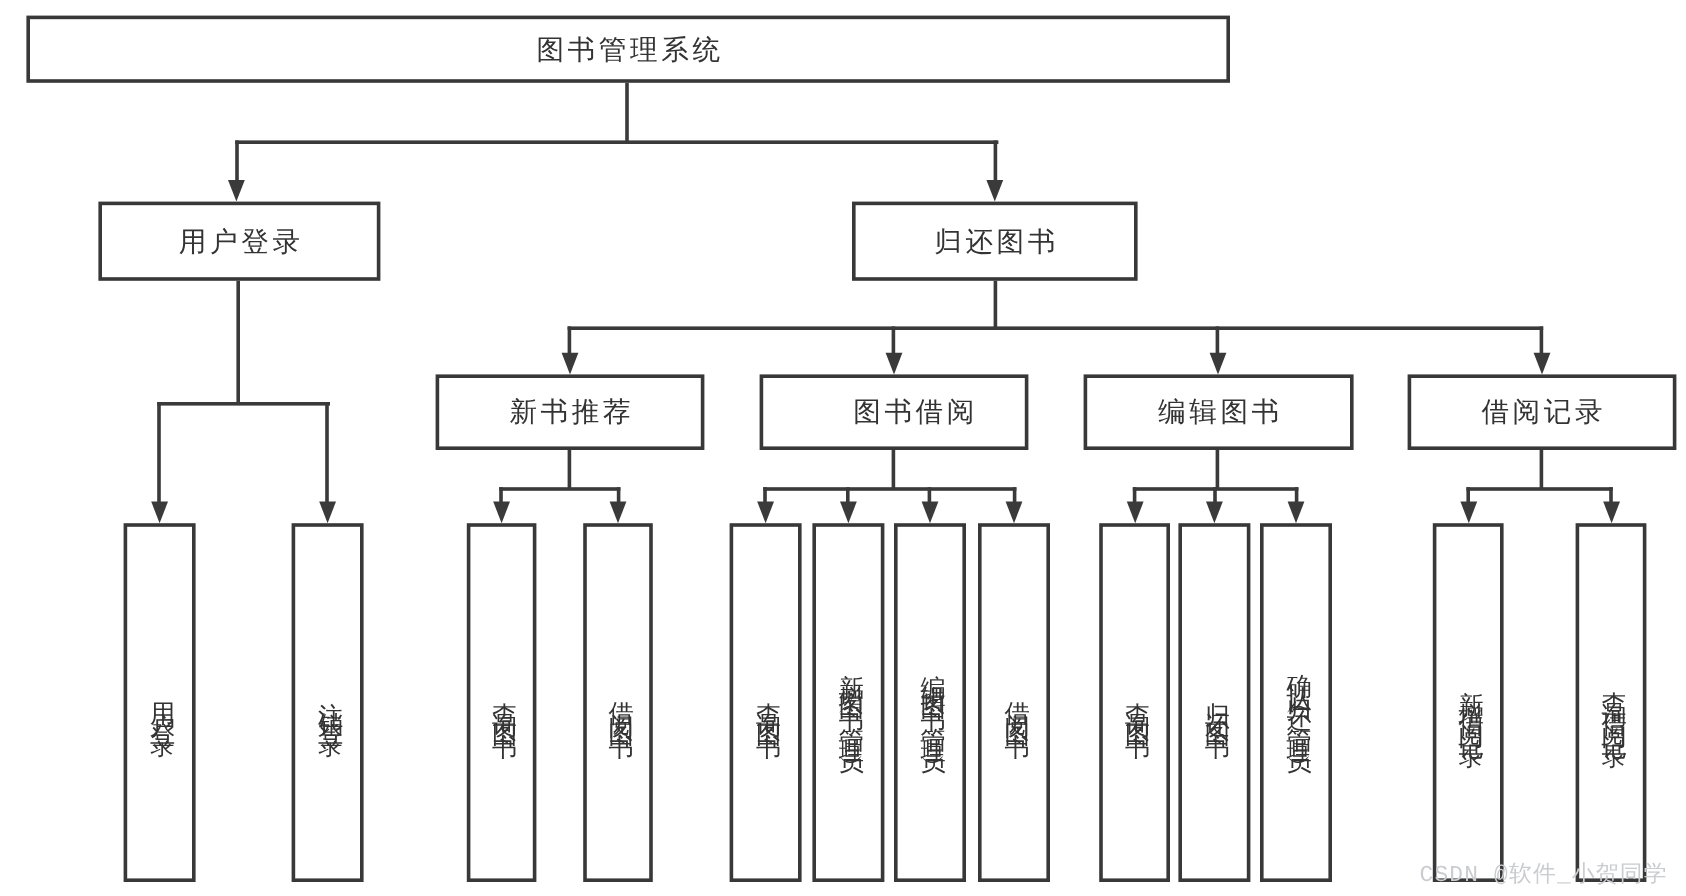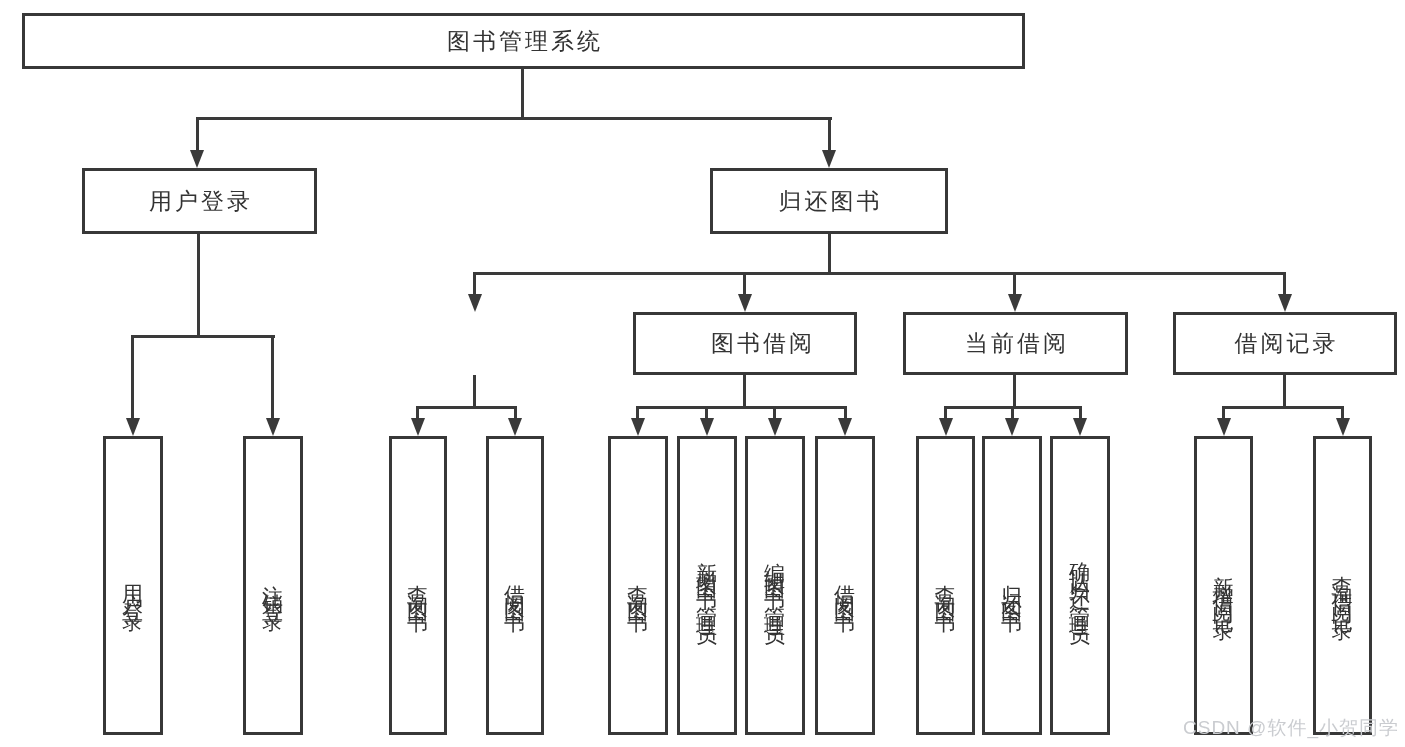--- a/index.html
+++ b/index.html
@@ -1,20 +1,20 @@
 <!DOCTYPE html>
 <html><head>
 <meta charset="utf-8">
 <style>
   html,body{margin:0;padding:0;background:#ffffff;}
   .canvas{
     position:relative;
     width:1405px;height:747px;
     background:#ffffff;
-    font-family:Liberation Sans, sans-serif;
+    font-family:Liberation Mono, monospace;
     overflow:hidden;
   }
   .node{
     position:absolute;
     box-sizing:border-box;
     border:3px solid #383838;
     background:#ffffff;
     display:flex;align-items:center;justify-content:center;
     color:#333333;
     font-size:23px;
@@ -89,25 +89,28 @@
   <div class="line" style="left:473px;top:272px;width:813px;height:3px;"></div>
   <div class="line" style="left:473px;top:272px;width:3px;height:24px;"></div>
   <div class="arrow" style="left:468px;top:294px;"></div>
   <div class="line" style="left:743px;top:272px;width:3px;height:24px;"></div>
   <div class="arrow" style="left:738px;top:294px;"></div>
   <div class="line" style="left:1013px;top:272px;width:3px;height:24px;"></div>
   <div class="arrow" style="left:1008px;top:294px;"></div>
   <div class="line" style="left:1283px;top:272px;width:3px;height:24px;"></div>
   <div class="arrow" style="left:1278px;top:294px;"></div>
 
+  <div class="node" style="left:363px;top:312px;width:224px;height:63px;">
+    <span>新书推荐</span>
+  </div>
   <div class="node" style="left:633px;top:312px;width:224px;height:63px;padding-left:36px;">
     <span>图书借阅</span>
   </div>
   <div class="node" style="left:903px;top:312px;width:225px;height:63px;">
-    <span>当前借阅</span>
+    <span>编辑图书</span>
   </div>
   <div class="node" style="left:1173px;top:312px;width:224px;height:63px;">
     <span>借阅记录</span>
   </div>
 
   <div class="line" style="left:473px;top:375px;width:3px;height:33px;"></div>
   <div class="line" style="left:416px;top:406px;width:101px;height:3px;"></div>
   <div class="line" style="left:416px;top:406px;width:3px;height:14px;"></div>
   <div class="arrow" style="left:411px;top:418px;"></div>
   <div class="line" style="left:514px;top:406px;width:3px;height:14px;"></div>

